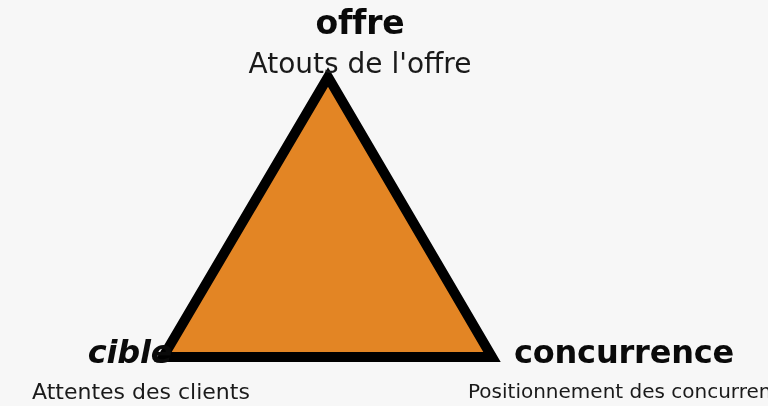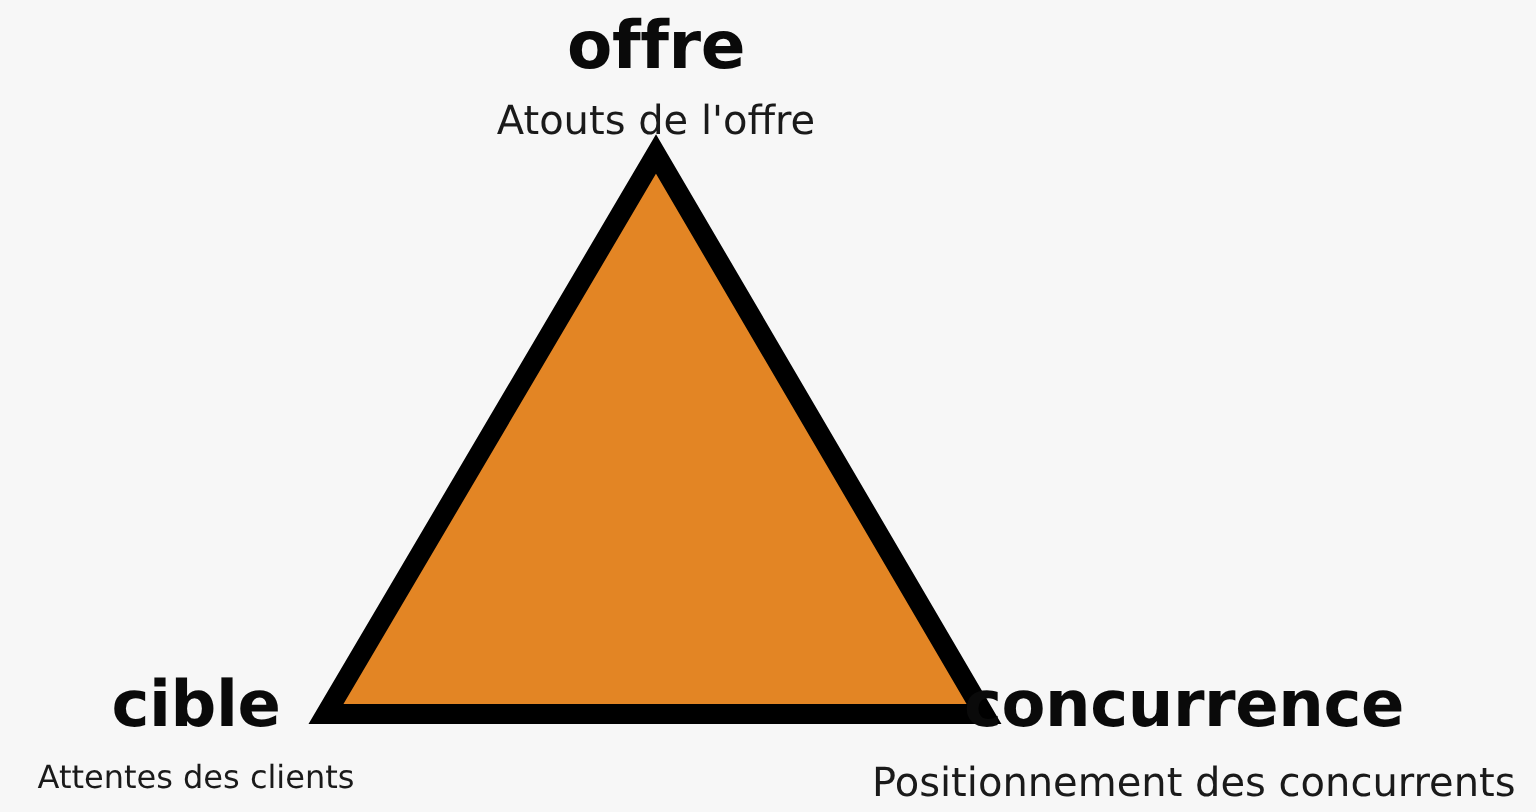--- a/index.html
+++ b/index.html
@@ -22,20 +22,21 @@
     position: absolute;
     left: 0;
     top: 0;
     width: 768px;
     height: 406px;
     display: block;
   }
   .label-group {
     position: absolute;
     white-space: nowrap;
+    margin-left: 32px;
   }
   .vertex-title {
     font-weight: bold;
     color: #0a0a0a;
     line-height: 1;
     letter-spacing: -0.2px;
   }
   .vertex-sub {
     font-weight: normal;
     color: #1a1a1a;
@@ -46,38 +47,39 @@
   #label-offre {
     left: 0;
     top: 6px;
     width: 656px;
     text-align: center;
   }
   #label-offre .vertex-title {
     font-size: 33px;
   }
   #label-offre .vertex-sub {
-    font-size: 20px;
+    font-size: 28px;
     margin-top: 11px;
     display: block;
   }
 
   
   #label-cible {
     left: 0;
     top: 336px;
     width: 196px;
     text-align: center;
   }
   #label-cible .vertex-title {
     font-size: 32px;
     display: block;
+    font-style: italic;
   }
   #label-cible .vertex-sub {
-    font-size: 16px;
+    font-size: 22px;
     display: block;
     margin-top: 13px;
   }
 
   
   #label-concurrence {
     left: 436px;
     top: 336px;
     width: 312px;
     text-align: center;

